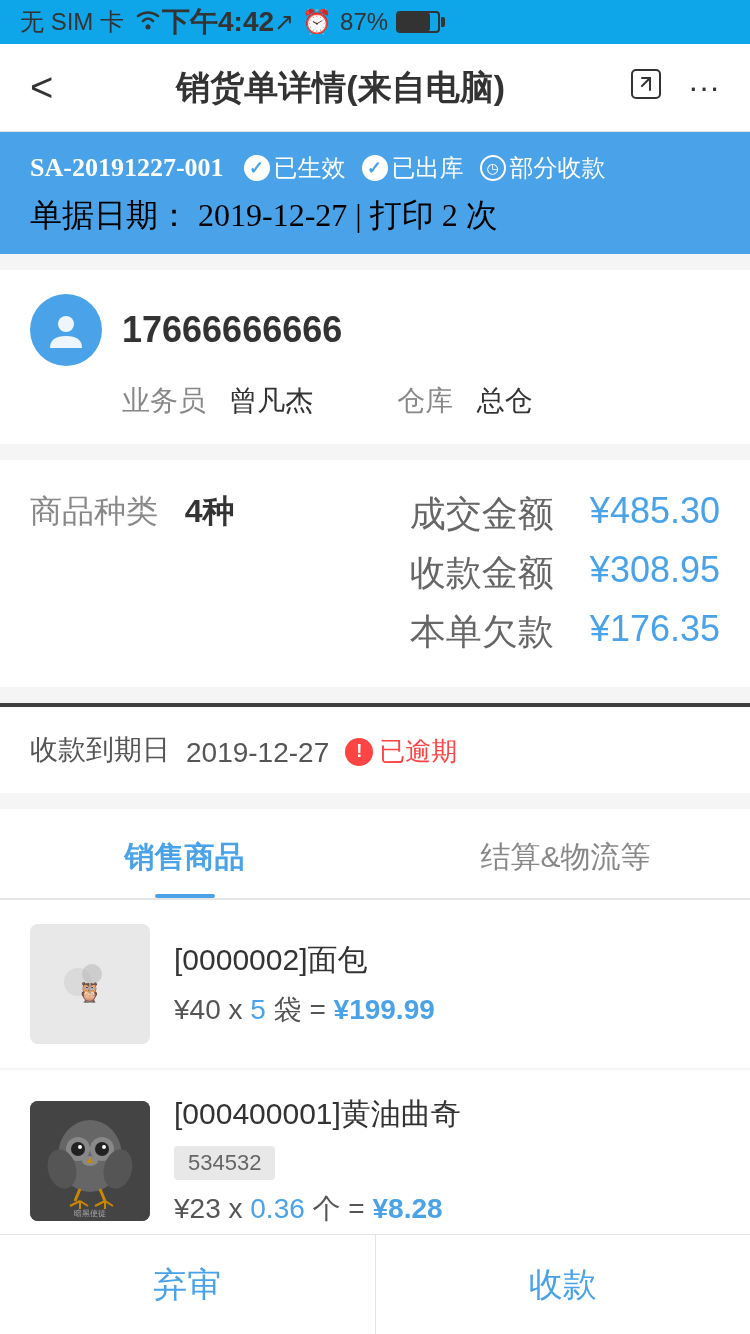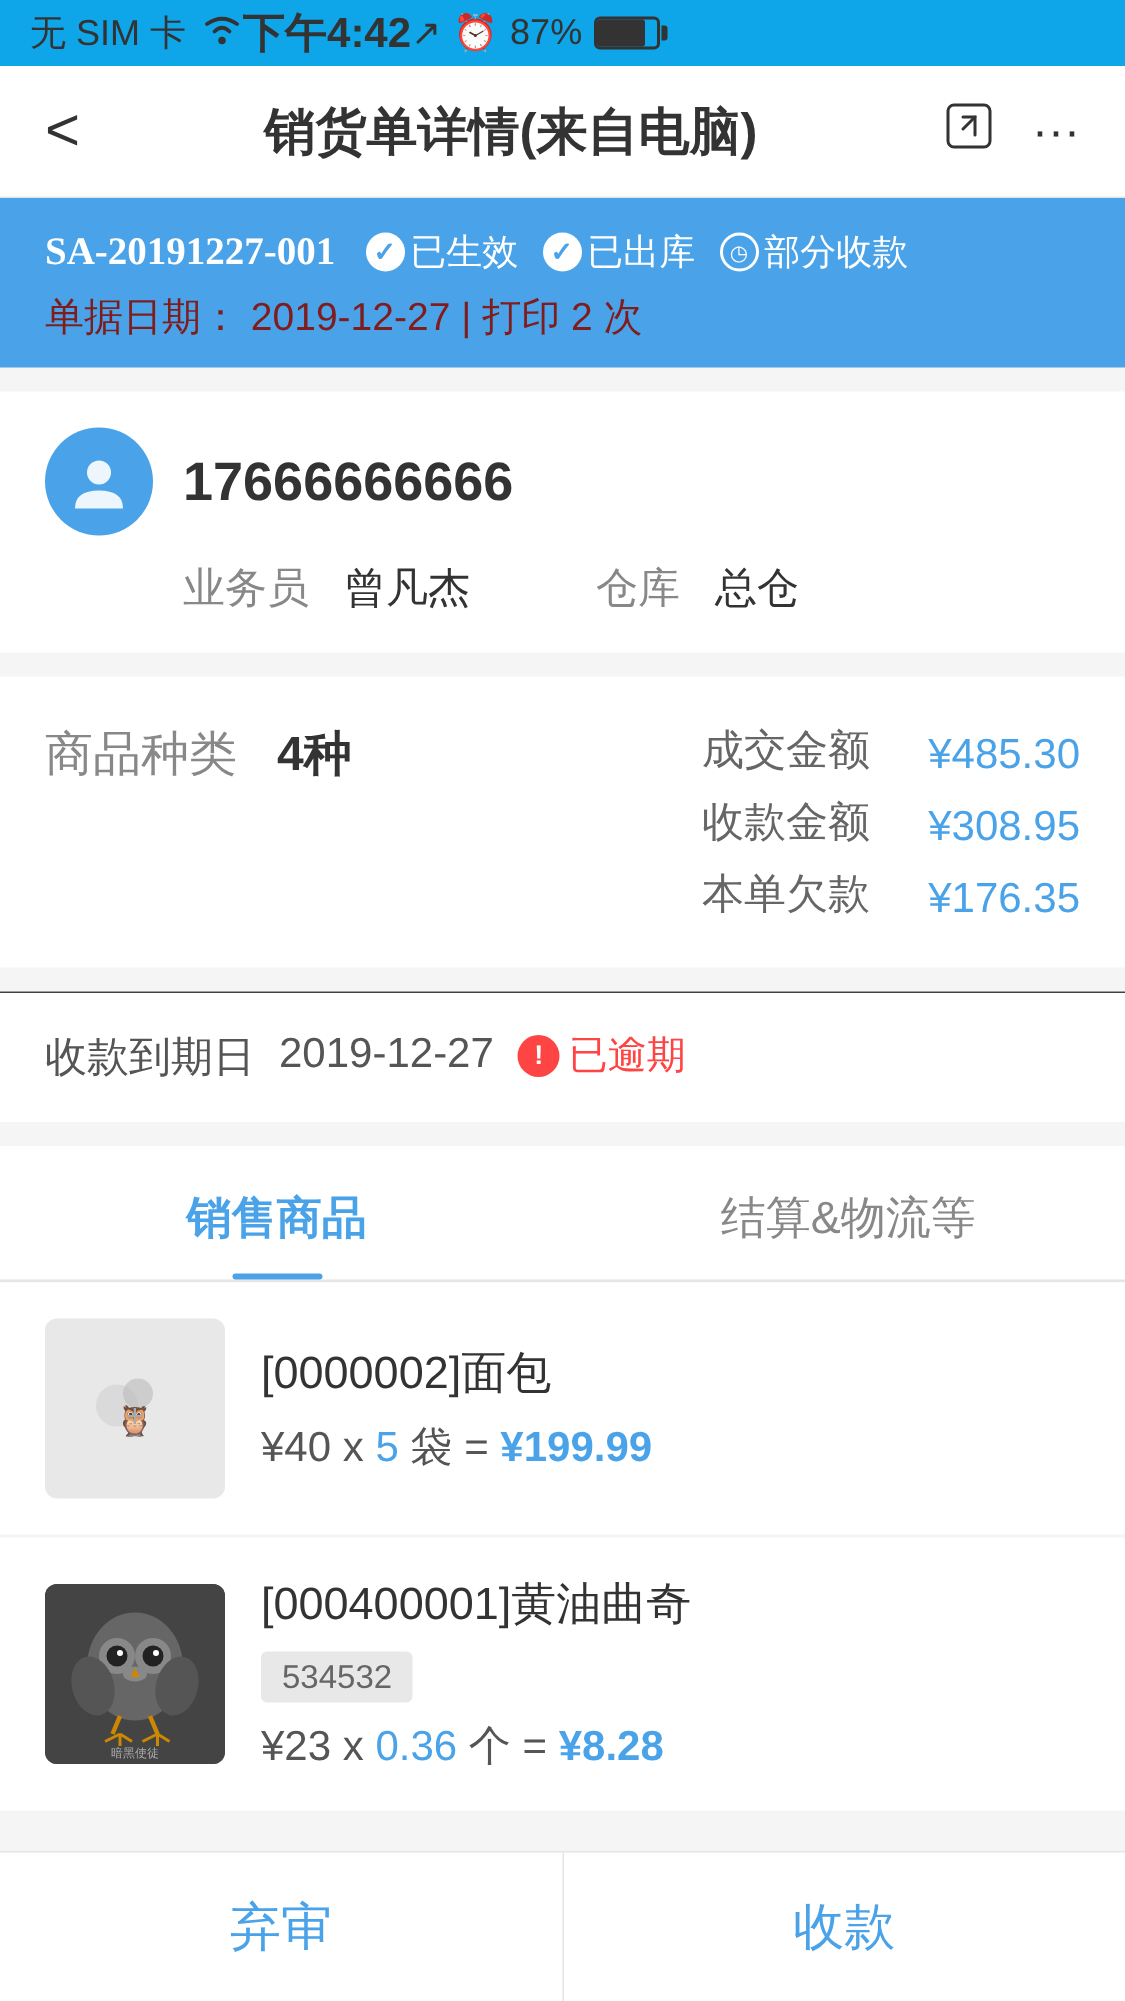--- a/index.html
+++ b/index.html
@@ -112,21 +112,21 @@
       font-weight: 700;
     }
     .status-tag .clock-icon {
       width: 26px; height: 26px;
       border: 2px solid #fff;
       border-radius: 50%;
       display: flex; align-items: center; justify-content: center;
       font-size: 14px;
       color: #fff;
     }
-    .banner-date { font-size: 26px; color: #7f1d1d; }
+    .banner-date { font-size: 32px; color: #000000; font-family: Liberation Serif, serif; }
 
     
     .customer-section {
       background: #fff;
       padding: 24px 30px;
       margin-top: 16px;
     }
     .customer-row {
       display: flex;
       align-items: center;
@@ -175,38 +175,38 @@
       display: flex;
       justify-content: space-between;
       align-items: flex-start;
     }
     .summary-left { font-size: 32px; color: #555; }
     .summary-left .label { color: #888; }
     .summary-left .value { font-weight: 600; color: #333; }
     .summary-right { display: flex; flex-direction: column; gap: 10px; align-items: flex-end; }
     .summary-right-row {
       display: flex;
-      align-items: flex-end;
-      gap: 20px;
-      font-size: 28px;
+      align-items: flex-start;
+      gap: 36px;
+      font-size: 36px;
     }
     .summary-row-label { color: #666; }
     .summary-row-value { color: #4aa3e8; font-weight: 500; min-width: 120px; text-align: right; }
 
     
     .due-date-section {
       background: #fff;
       padding: 24px 30px;
       margin-top: 16px;
       display: flex;
-      align-items: flex-start;
+      align-items: flex-end;
       gap: 16px;
       font-size: 28px;
       color: #555;
-      border-top: 1px solid #404040;
+      border-top: 4px solid #404040;
     }
     .overdue-badge {
       display: flex;
       align-items: center;
       gap: 6px;
       color: #ff4444;
       font-size: 26px;
     }
     .overdue-dot {
       width: 28px; height: 28px;

